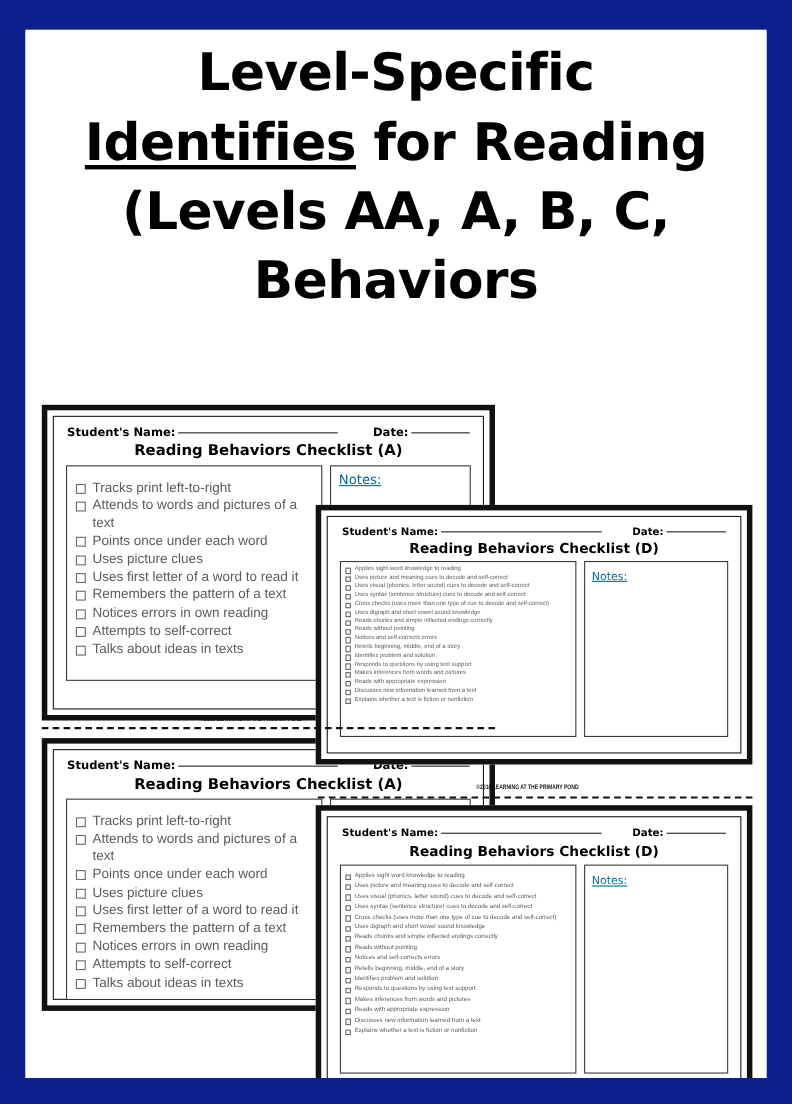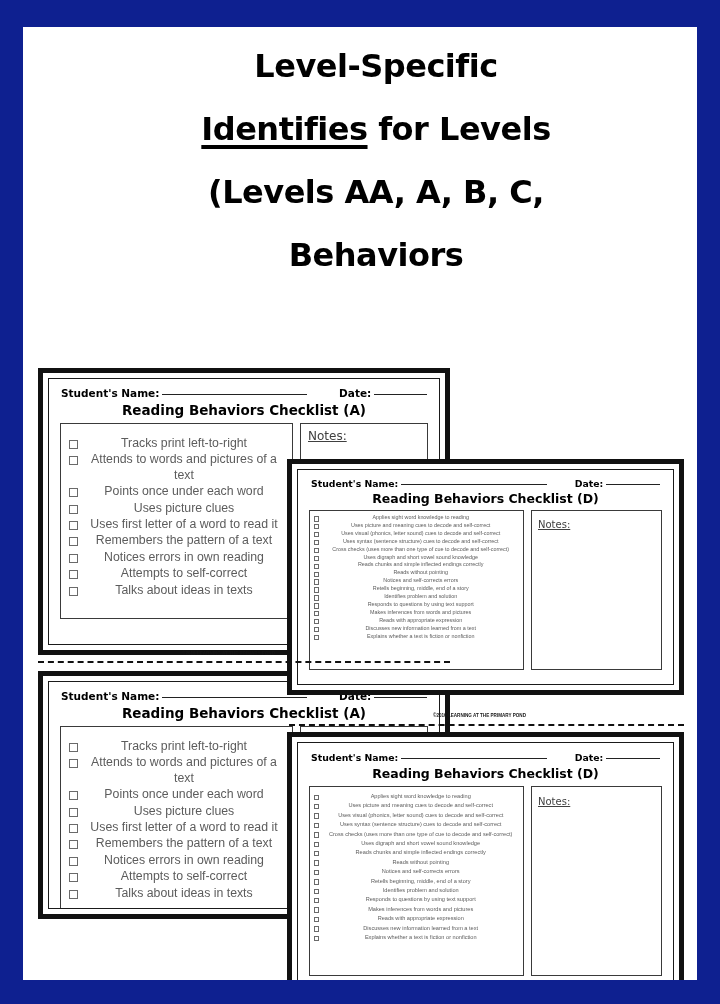--- a/index.html
+++ b/index.html
@@ -28,27 +28,27 @@
     top: 27px;
     width: 674px;
     height: 953px;
     background: #ffffff;
     overflow: hidden;
   }
 
   
   #title-block {
     position: absolute;
-    left: 16px;
+    left: 0;
     top: 8px;
     width: 674px;
     text-align: center;
     font-family: "DejaVu Sans", sans-serif;
     font-weight: bold;
-    font-size: 32px;
+    font-size: 47px;
     line-height: 63px;
     letter-spacing: -0.5px;
     color: #000000;
   }
   #title-block .tline { display: block; white-space: nowrap; }
   #title-block .uline {
     text-decoration: underline;
     text-decoration-thickness: 4px;
     text-underline-offset: 5px;
   }
@@ -116,21 +116,21 @@
     background: #fff;
   }
   .notes-box {
     border: 1.4px solid #3a3a3a;
     box-sizing: border-box;
     background: #fff;
     position: relative;
   }
   .notes-label {
     font-family: "DejaVu Sans", sans-serif;
-    color: #404040;
+    color: #0369a1;
     text-decoration: underline;
     display: inline-block;
   }
 
   ul.items {
     list-style: none;
     margin: 0;
     padding: 0;
   }
   ul.items li {
@@ -138,21 +138,21 @@
     align-items: flex-start;
     color: #5c5c5c;
     font-family: "Liberation Sans", sans-serif;
   }
   ul.items li .cb {
     flex: 0 0 auto;
     border: 1.1px solid #6a6a6a;
     background: #fff;
     display: inline-block;
   }
-  ul.items li .txt { flex: 1 1 auto; text-align: center; }
+  ul.items li .txt { flex: 1 1 auto; }
   .cutline {
     position: absolute;
     border-top: 2.5px dashed #111;
     height: 0;
   }
 
   
   #card-a1 { left: 15px; top: 341px; width: 412px; height: 287px; z-index: 2; }
   #card-a1 .page { font-size: 10px; }
   #card-a1 .namerow { font-size: 10.5px; padding: 2px 4px 0 4px; }
@@ -237,21 +237,21 @@
   }
 </style>
 </head>
 <body>
 
 <div id="poster">
   <div id="inner-white">
 
     <div id="title-block">
       <span class="tline">Level-Specific</span>
-      <span class="tline"><span class="uline">Identifies</span><span> for Levels</span></span>
+      <span class="tline"><span class="uline">Identifies</span><span> for Reading</span></span>
       <span class="tline">(Levels AA, A, B, C,</span>
       <span class="tline">Behaviors</span>
     </div>
 
     <div class="cutline" id="cut-a"></div>
     <div class="cutline" id="cut-d"></div>
     <div id="credit-a-float">©2016 LEARNING AT THE PRIMARY POND</div>
     <div id="credit-d-float">©2016 LEARNING AT THE PRIMARY POND</div>
 
     <div class="card" id="card-a1">

